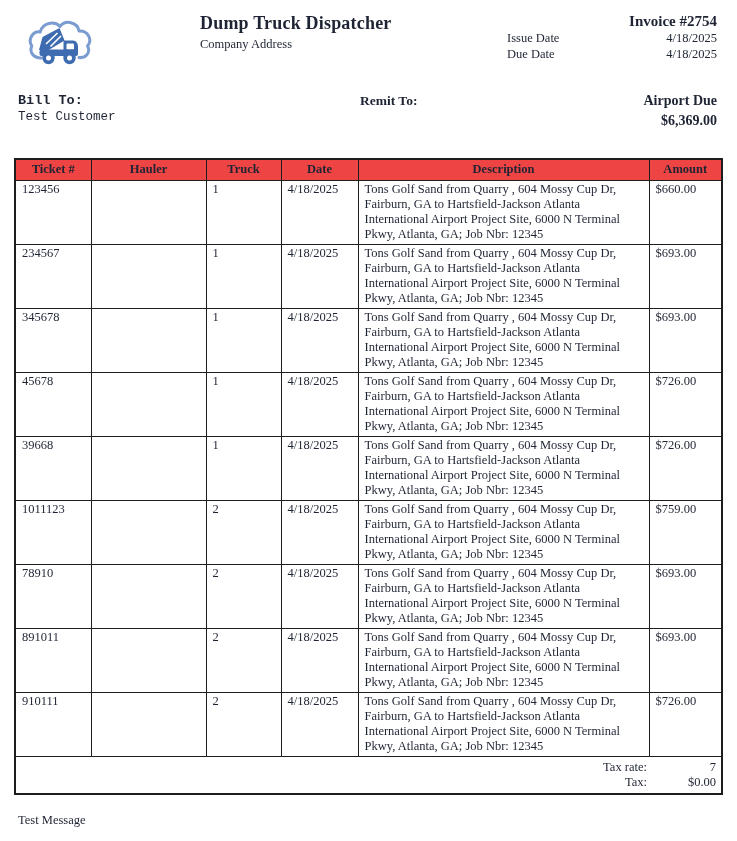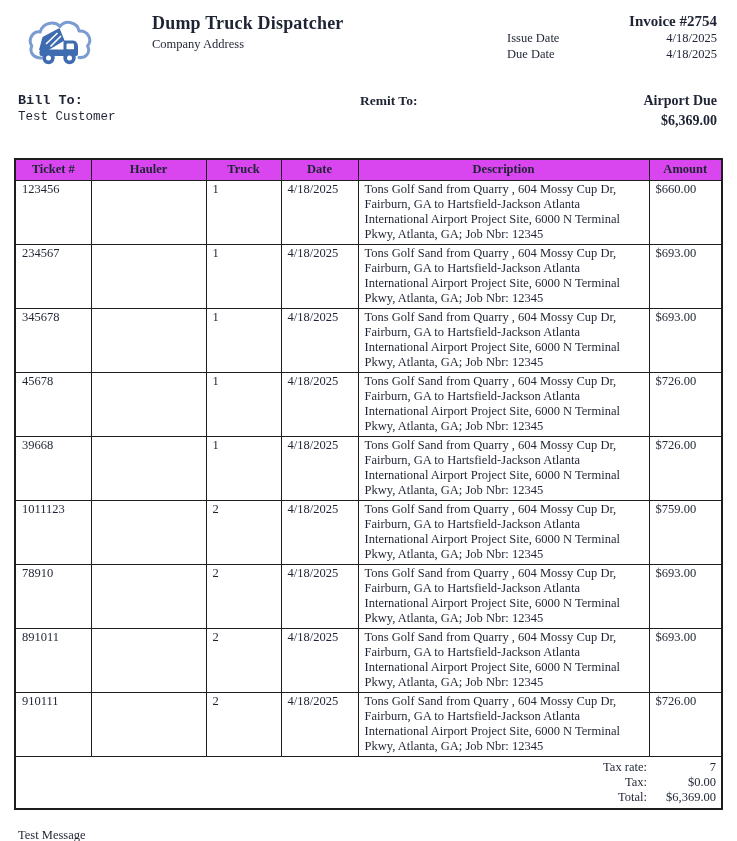--- a/index.html
+++ b/index.html
@@ -7,21 +7,21 @@
   body {
     width: 737px; height: 841px;
     background: #ffffff;
     font-family: "Liberation Serif", "DejaVu Serif", serif;
     color: #1e2433;
     overflow: hidden;
   }
   .page { width: 737px; height: 841px; position: relative; }
 
   
-  .top { display: flex; align-items: flex-start; padding: 13px 20px 0 26px; }
+  .top { display: flex; align-items: flex-start; padding: 13px 20px 0 26px; gap: 48px; }
   .logo-box { width: 70px; height: 56px; flex: 0 0 auto; margin-top: 2px; }
   .company-block { margin-left: 56px; flex: 1 1 auto; }
   .company-name { font-size: 18px; font-weight: bold; letter-spacing: 0.2px; }
   .company-address { font-size: 12.5px; margin-top: 3px; }
   .invoice-meta { width: 210px; flex: 0 0 auto; }
   .invoice-number { font-size: 15px; font-weight: bold; text-align: right; }
   .meta-row { display: flex; justify-content: space-between; font-size: 12.5px; margin-top: 1px; }
 
   
   .billing { display: flex; padding: 22px 20px 0 18px; }
@@ -36,21 +36,21 @@
   
   .table-wrap { margin: 29px 14px 0 14px; }
   table.invoice {
     border-collapse: collapse;
     table-layout: fixed;
     width: 709px;
     border: 2.5px solid #1d1d1d;
     font-size: 12.5px;
   }
   table.invoice thead th {
-    background: #d946ef;
+    background: #ef4444;
     border: 1.5px solid #1d1d1d;
     font-weight: bold;
     text-align: center;
     height: 21px;
     padding: 1px 3px 2px 3px;
     font-size: 12.5px;
   }
   table.invoice tbody td {
     border: 1.5px solid #1d1d1d;
     vertical-align: top;
@@ -227,23 +227,19 @@
         </tbody>
       <tfoot>
           <tr>
             <td colspan="5" class="total-label">Tax rate:</td>
             <td class="total-value">7</td>
           </tr>
           <tr>
             <td colspan="5" class="total-label">Tax:</td>
             <td class="total-value">$0.00</td>
           </tr>
-          <tr>
-            <td colspan="5" class="total-label">Total:</td>
-            <td class="total-value">$6,369.00</td>
-          </tr>
         </tfoot>
     </table>
   </div>
 
   <div class="footer-message">Test Message</div>
 
 </div>
 
 </body></html>

